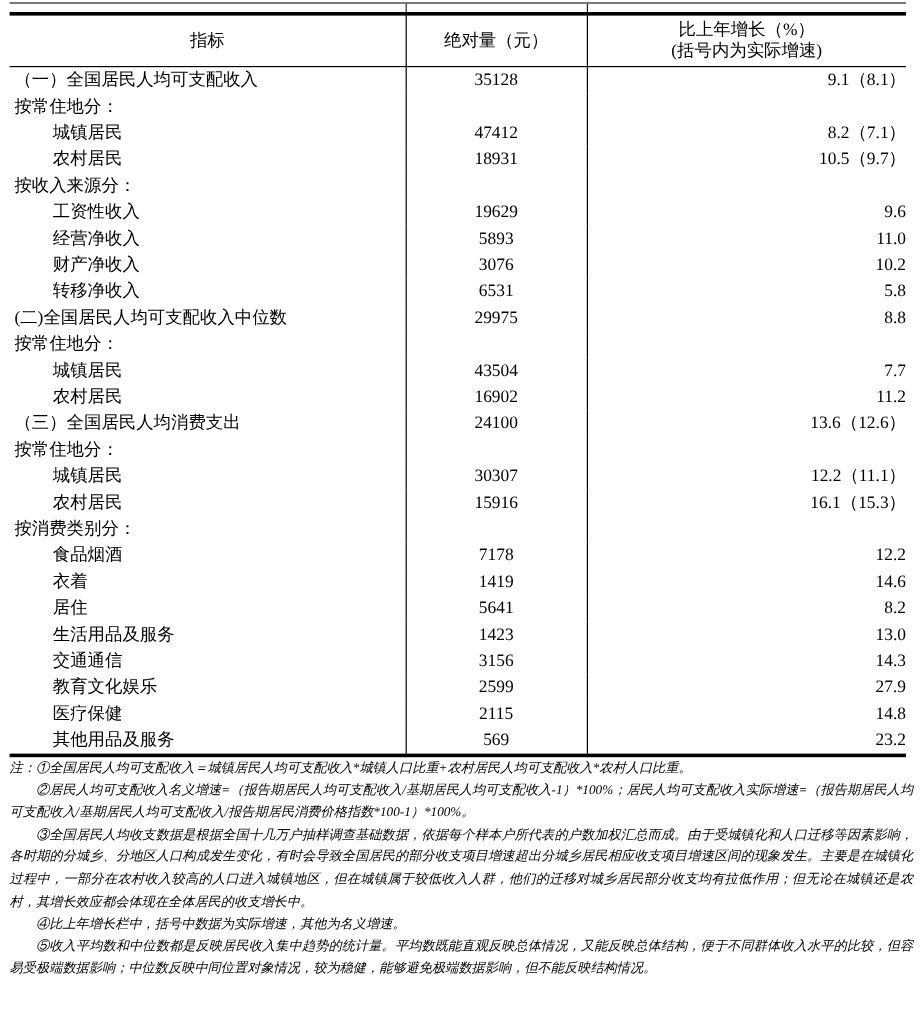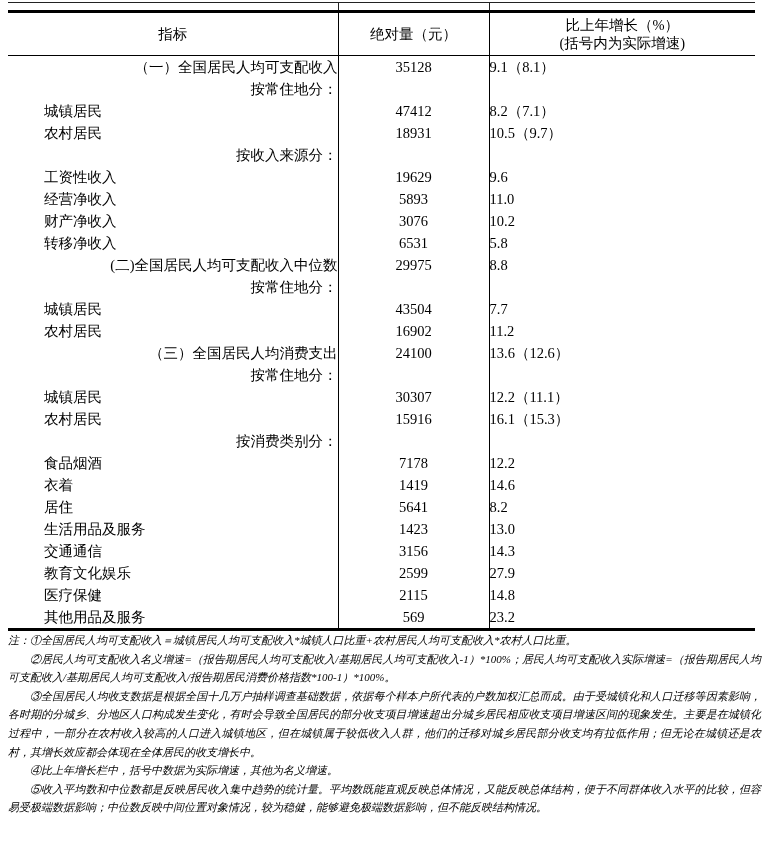--- a/index.html
+++ b/index.html
@@ -24,24 +24,24 @@
   table.stat th{
     font-weight:normal;border-bottom:1px solid #000;
     height:40px;text-align:center;vertical-align:middle;
     font-size:14.5px;line-height:18px;padding:1px 0;
   }
   table.stat th.vline, table.stat td.vline{border-left:1px solid #000;}
   table.stat td{
     height:22px;padding:0;font-size:14.5px;line-height:22px;
     white-space:nowrap;overflow:hidden;vertical-align:middle;
   }
-  td.ind.lvl0{padding-left:4px;text-align:right;}
+  td.ind.lvl0{padding-left:4px;}
   td.ind.lvl1{padding-left:36px;}
   td.num{text-align:center;padding-right:4px;}
-  td.grow{text-align:left;padding-right:2px;margin-left:13px;}
+  td.grow{text-align:right;padding-right:2px;margin-left:13px;}
 
   .notes{
     position:absolute;left:8px;top:631px;width:753px;
     font-size:11px;line-height:18.6px;font-style:italic;
     text-align:justify;
   }
   .notes p{margin:0;}
   .notes p.indent{text-indent:2em;}
 </style>
 </head>

